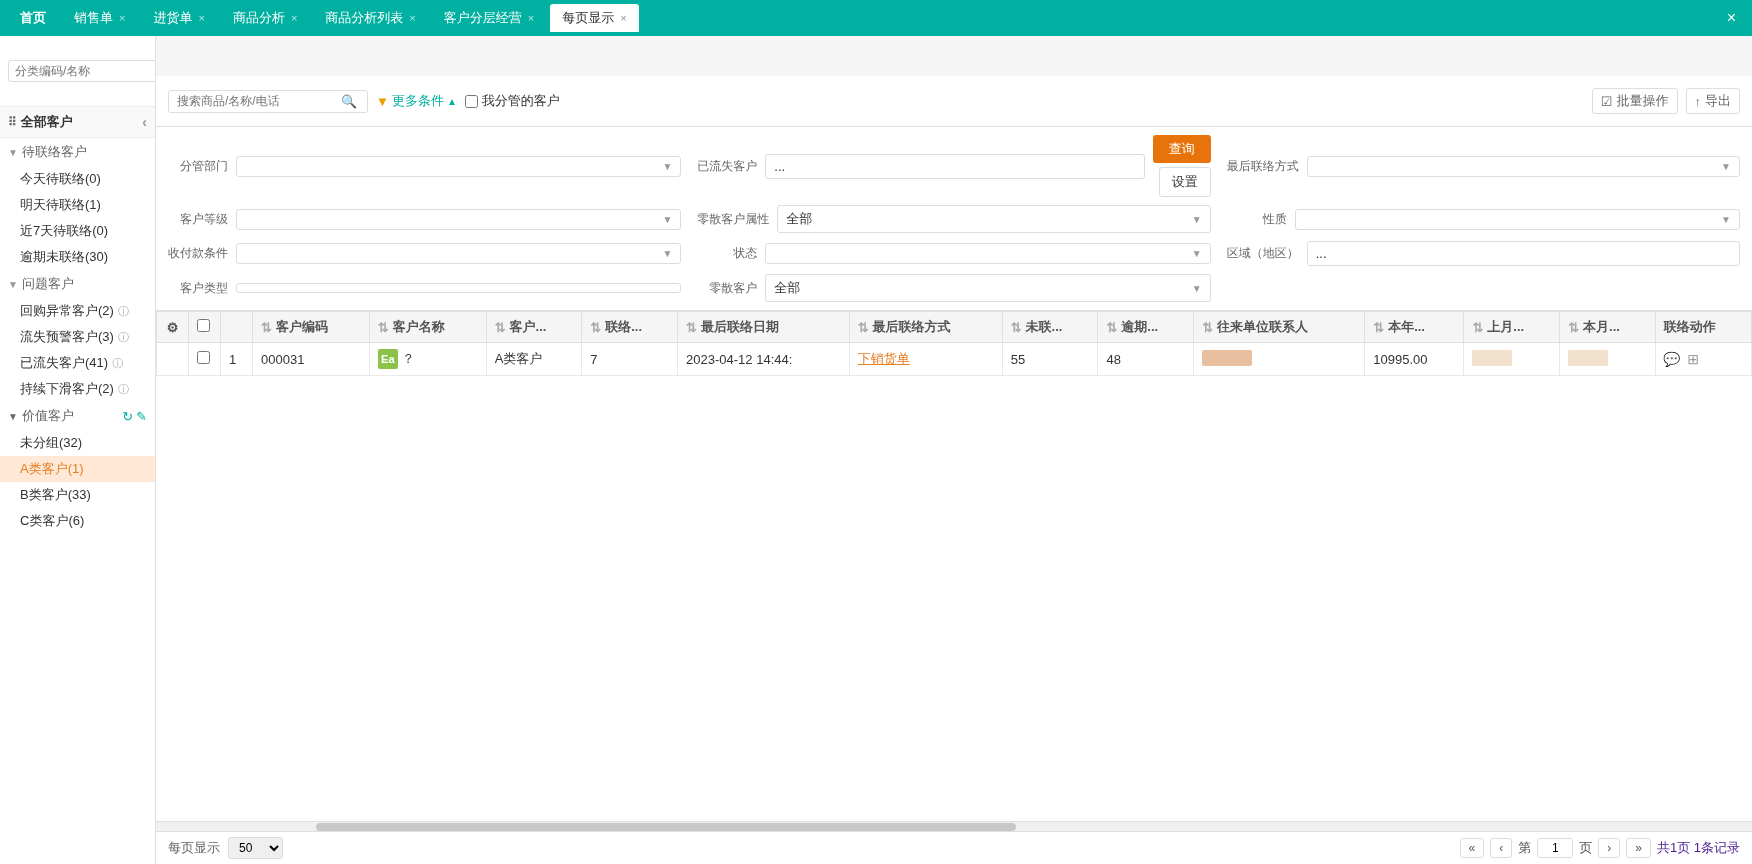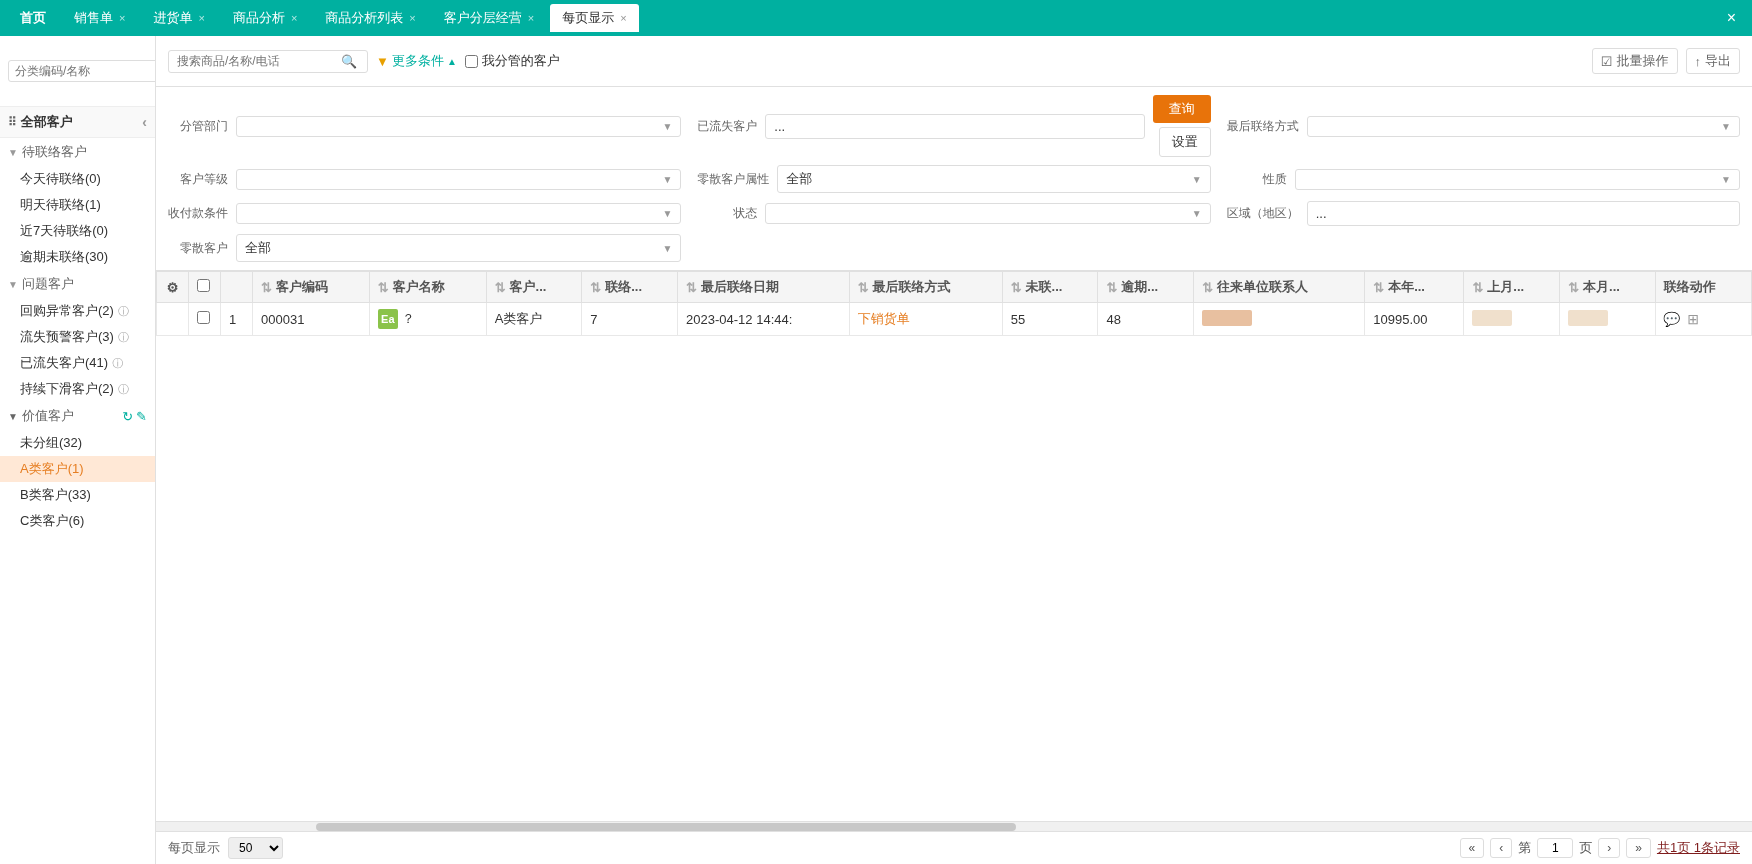--- a/index.html
+++ b/index.html
@@ -127,20 +127,21 @@
     }
 
     
     .filter-bar {
       display: flex;
       align-items: center;
       padding: 12px 12px;
       background: #fff;
       border-bottom: 1px solid #e0e0e0;
       gap: 8px;
+      margin-top: 40px;
     }
     .filter-search-wrap {
       display: flex;
       align-items: center;
       border: 1px solid #ddd;
       border-radius: 3px;
       padding: 3px 8px;
       gap: 4px;
       width: 200px;
     }
@@ -284,21 +285,21 @@
       display: flex;
       align-items: center;
       gap: 4px;
     }
     tbody tr td {
       border: 1px solid #e8e8e8;
       padding: 6px 8px;
       color: #333;
       white-space: nowrap;
     }
-    tbody tr td.link-cell { color: #e67e22; cursor: pointer; }
+    tbody tr td.link-cell { color: #e67e22; text-decoration: underline; cursor: pointer; }
 
     
     .bottom-bar {
       display: flex;
       align-items: center;
       padding: 5px 12px;
       background: #fff;
       border-top: 1px solid #e0e0e0;
       gap: 8px;
       font-size: 12px;
@@ -329,21 +330,21 @@
     }
     .page-input {
       border: 1px solid #ddd;
       border-radius: 3px;
       padding: 2px 6px;
       width: 36px;
       font-size: 12px;
       text-align: center;
       outline: none;
     }
-    .total-label { color: #7f1d1d; text-decoration: underline; }
+    .total-label { color: #4c1d95; }
     .scrollbar-wrap {
       height: 10px;
       background: #f0f0f0;
       border-top: 1px solid #e0e0e0;
       position: relative;
       overflow: hidden;
     }
     .scrollbar-thumb {
       position: absolute;
       left: 160px;
@@ -577,20 +578,26 @@
         <div class="filter-input">
           <span></span>
           <span class="dd-arrow">▼</span>
         </div>
       </div>
 
       <div class="filter-row">
         <span class="filter-label">区域（地区）</span>
         <div class="filter-input">
           <span>...</span>
+        </div>
+      </div>
+      <div class="filter-row">
+        <span class="filter-label">客户类型</span>
+        <div class="filter-input">
+          <span></span>
         </div>
       </div>
       <div class="filter-row">
         <span class="filter-label">零散客户</span>
         <div class="filter-input">
           <span>全部</span>
           <span class="dd-arrow">▼</span>
         </div>
       </div>
     </div>

